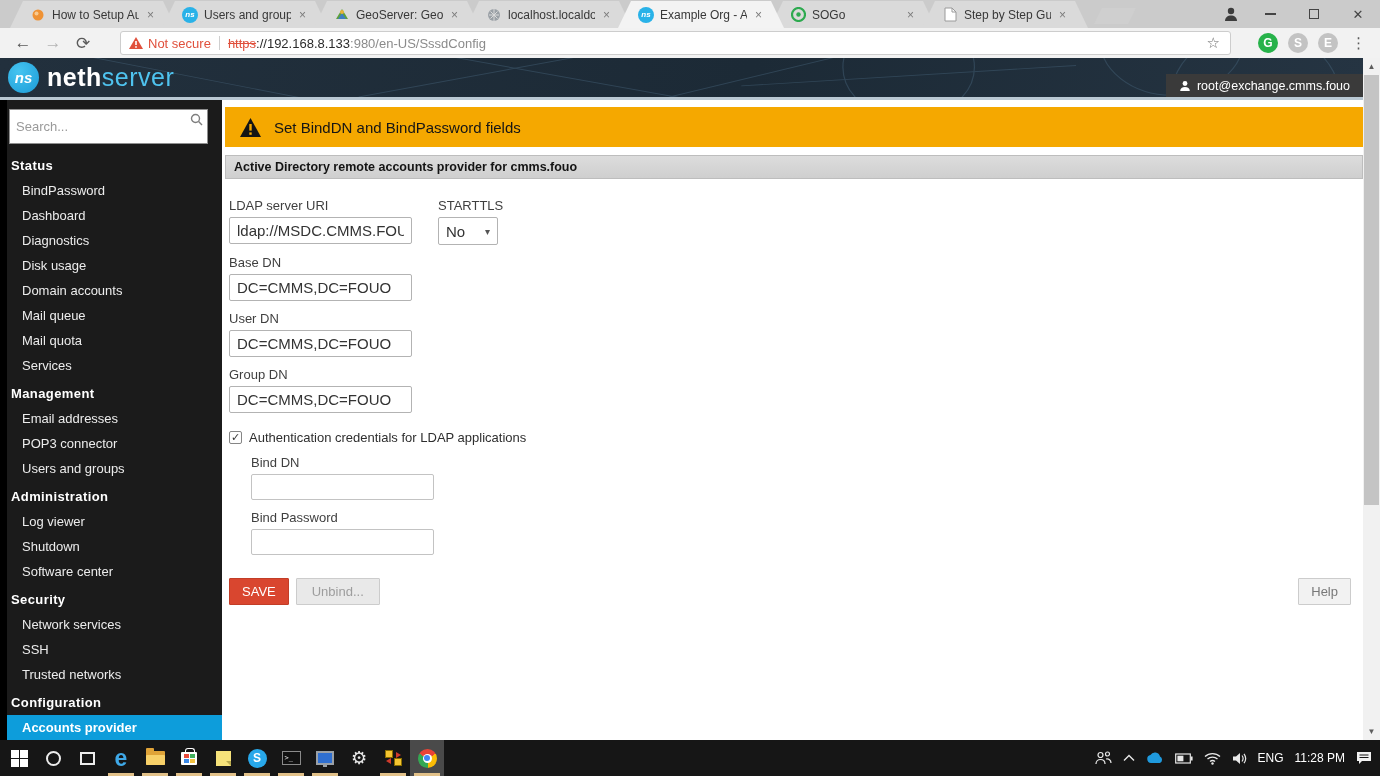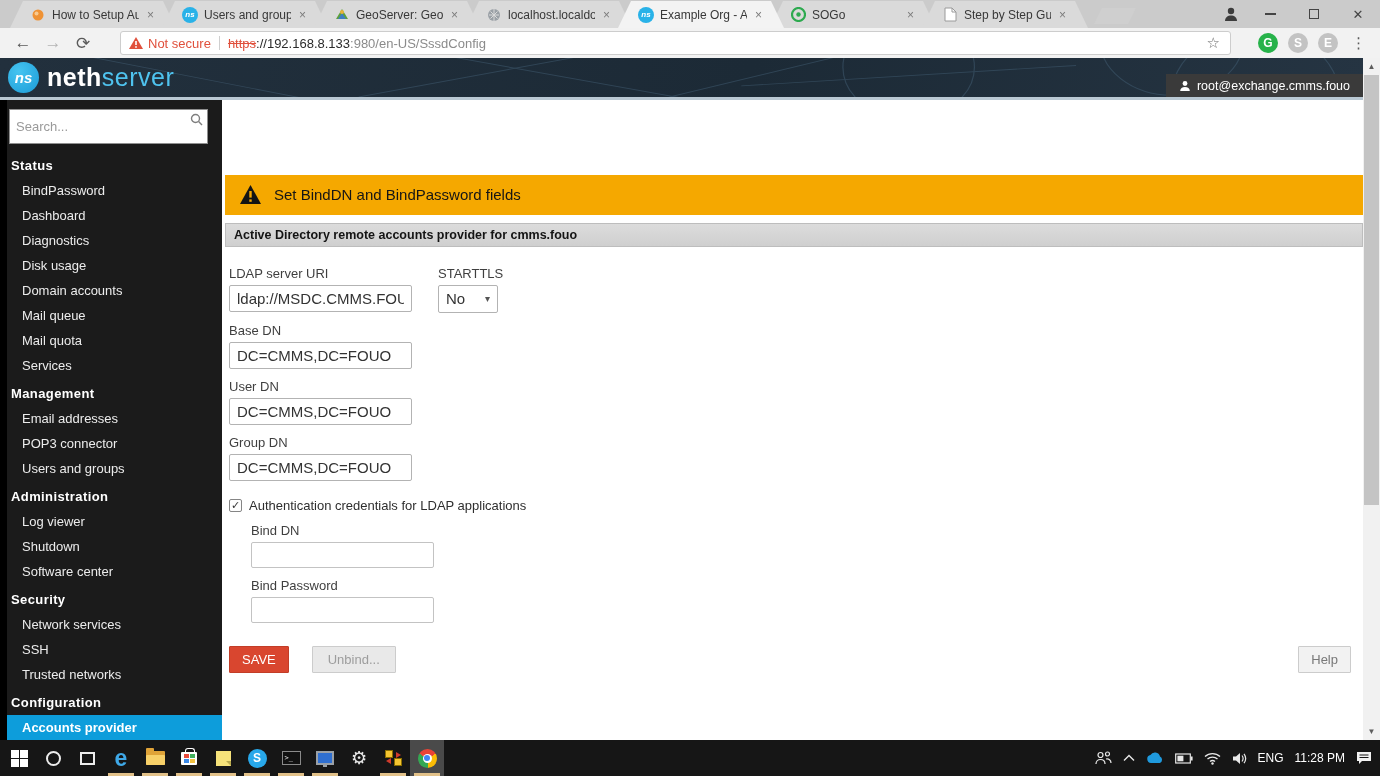--- a/index.html
+++ b/index.html
@@ -70,21 +70,21 @@
   .search-wrap { position:relative; margin:0 14px 6px 2px; }
   .search-input { width:100%; height:35px; background:#fff; border:1px solid #8f8f8f; font-size:13px; padding:0 22px 0 6px;
                   color:#333; font-family:inherit; }
   .search-input::placeholder { color:#9a9a9a; }
   .search-icon { position:absolute; right:5px; top:4px; }
   .side-title { color:#fff; font-weight:bold; font-size:13px; letter-spacing:.4px; padding:8px 0 5px 4px; }
   .side-item { color:#ececec; font-size:13px; padding:5px 0 5px 15px; cursor:pointer; }
   .side-item.active { background:#0d9ddb; font-weight:bold; color:#fff; }
 
   
-  .main { flex:1; background:#fff; padding:7px 0 0 3px; display:flex; flex-direction:column; overflow:hidden;justify-content:center; }
+  .main { flex:1; background:#fff; padding:7px 0 0 3px; display:flex; flex-direction:column; overflow:hidden; }
   .banner { height:40px; background:#f5a800; display:flex; align-items:center; gap:13px; padding:0 15px; flex:0 0 40px; }
   .banner-text { font-size:15px; color:#151515; }
   .panel-title { margin-top:8px; background:linear-gradient(#dcdcdc,#cfcfcf); border:1px solid #bdbdbd;
                  font-size:12.5px; font-weight:bold; color:#141414; padding:4px 8px; }
   .form { padding:9px 0 0 4px; }
   .f-label { font-size:13px; color:#3f3f3f; margin:10px 0 4px; }
   .t-input { width:183px; height:27px; border:1px solid #b3b3b3; border-radius:2px; font-size:15px; padding:2px 7px;
              color:#333; font-family:inherit; background:#fff; }
   .row1 { display:flex; gap:26px; }
   .fake-select { width:60px; height:28px; border:1px solid #b3b3b3; border-radius:2px; background:#fff;
@@ -93,21 +93,21 @@
   .check-row { margin-top:17px; display:flex; align-items:center; gap:7px; }
   .checkbox { width:13px; height:13px; border:1px solid #858585; border-radius:2px; background:#fdfdfd; position:relative;
               display:flex; align-items:center; justify-content:center; font-size:11px; color:#333; line-height:1; }
   .check-label { font-size:13px; color:#2e2e2e; }
   .indent { margin-left:22px; }
   .bind-input { width:183px; height:26px; border:1px solid #c3c3c3; border-radius:2px; font-size:14px; padding:2px 7px;
                 font-family:inherit; background:#fff; }
   .btn-row { margin-top:23px; display:flex; align-items:center; width:100%; padding-right:12px; }
   .btn { font-size:13px; border-radius:1px; padding:5px 12px; font-family:inherit; }
   .btn-save { background:#d9462f; border:1px solid #c23d27; color:#fff; }
-  .btn-unbind { margin-left:23px; background:#e9e9e9; border:1px solid #cccccc; color:#9d9d9d; padding:5px 15px; }
+  .btn-unbind { margin-left:7px; background:#e9e9e9; border:1px solid #cccccc; color:#9d9d9d; padding:5px 15px; }
   .btn-help { margin-left:auto; background:#f2f2f2; border:1px solid #cccccc; color:#787878; }
 
   
   .scrollbar { position:absolute; right:0; top:0; width:17px; height:100%; background:#f1f1f1; }
   .sb-arrow { height:17px; display:flex; align-items:center; justify-content:center; font-size:8px; color:#5d5d5d; }
   .sb-thumb { position:absolute; top:17px; left:1px; width:15px; height:430px; background:#c4c4c4; }
   .sb-down { position:absolute; bottom:0; left:0; width:17px; }
 
   
   .taskbar { position:absolute; left:0; bottom:0; width:1380px; height:36px; background:#161616;

